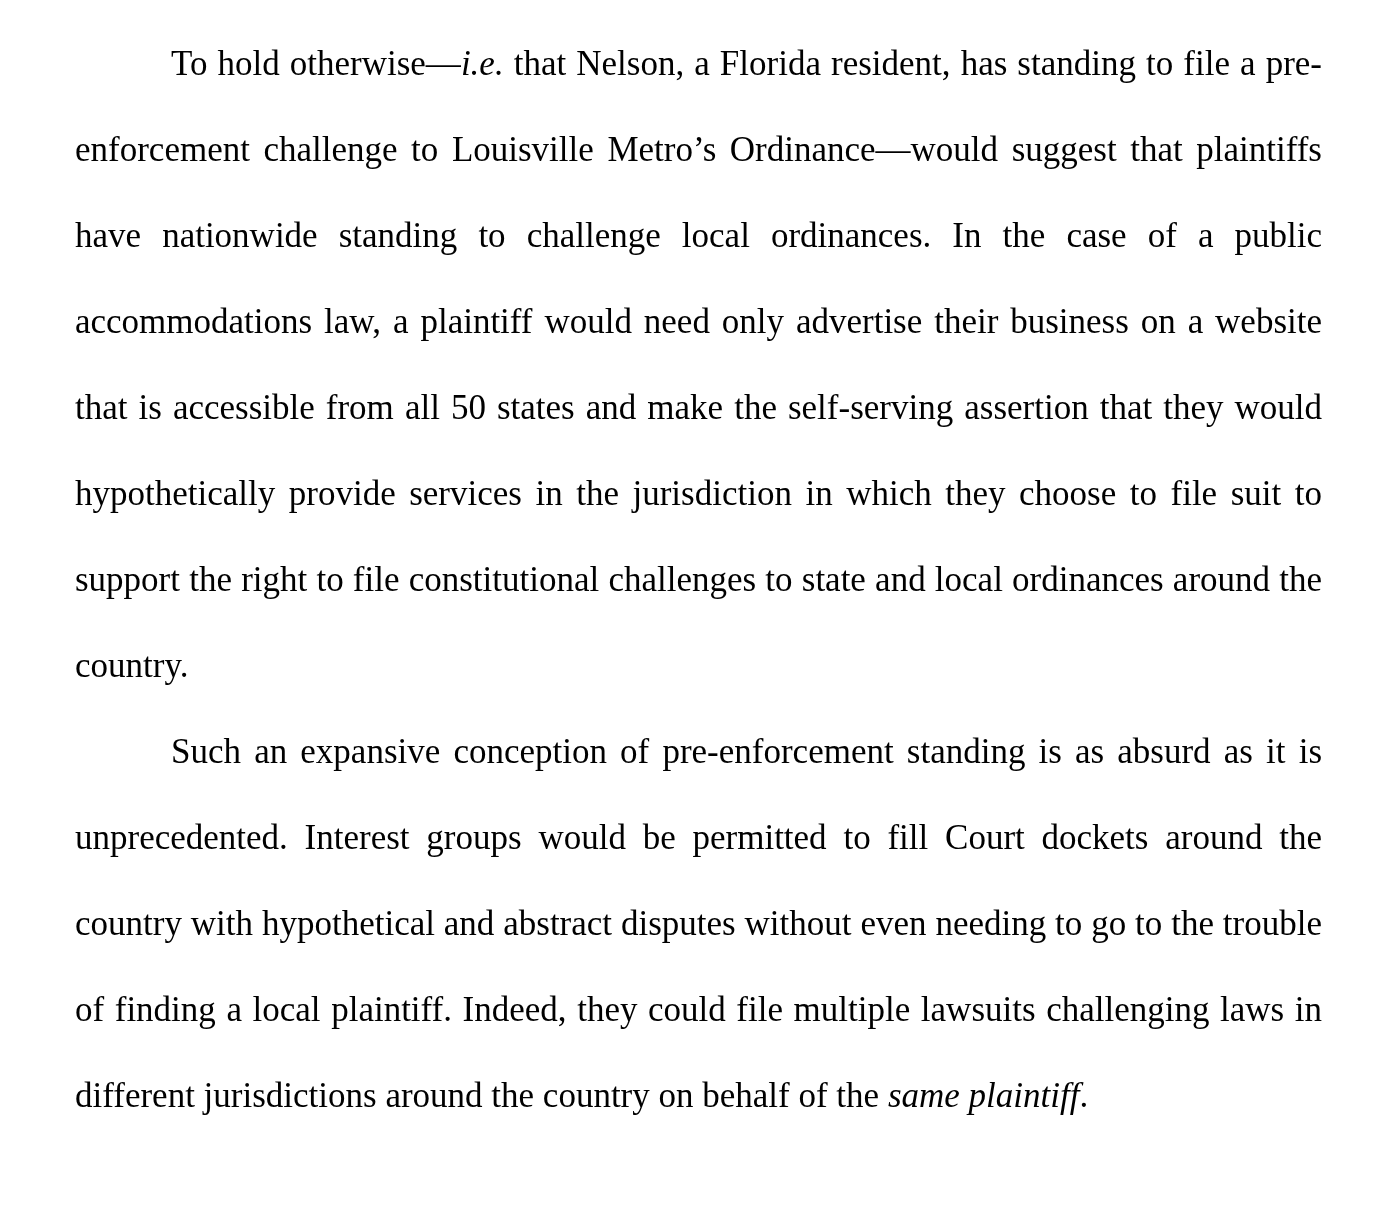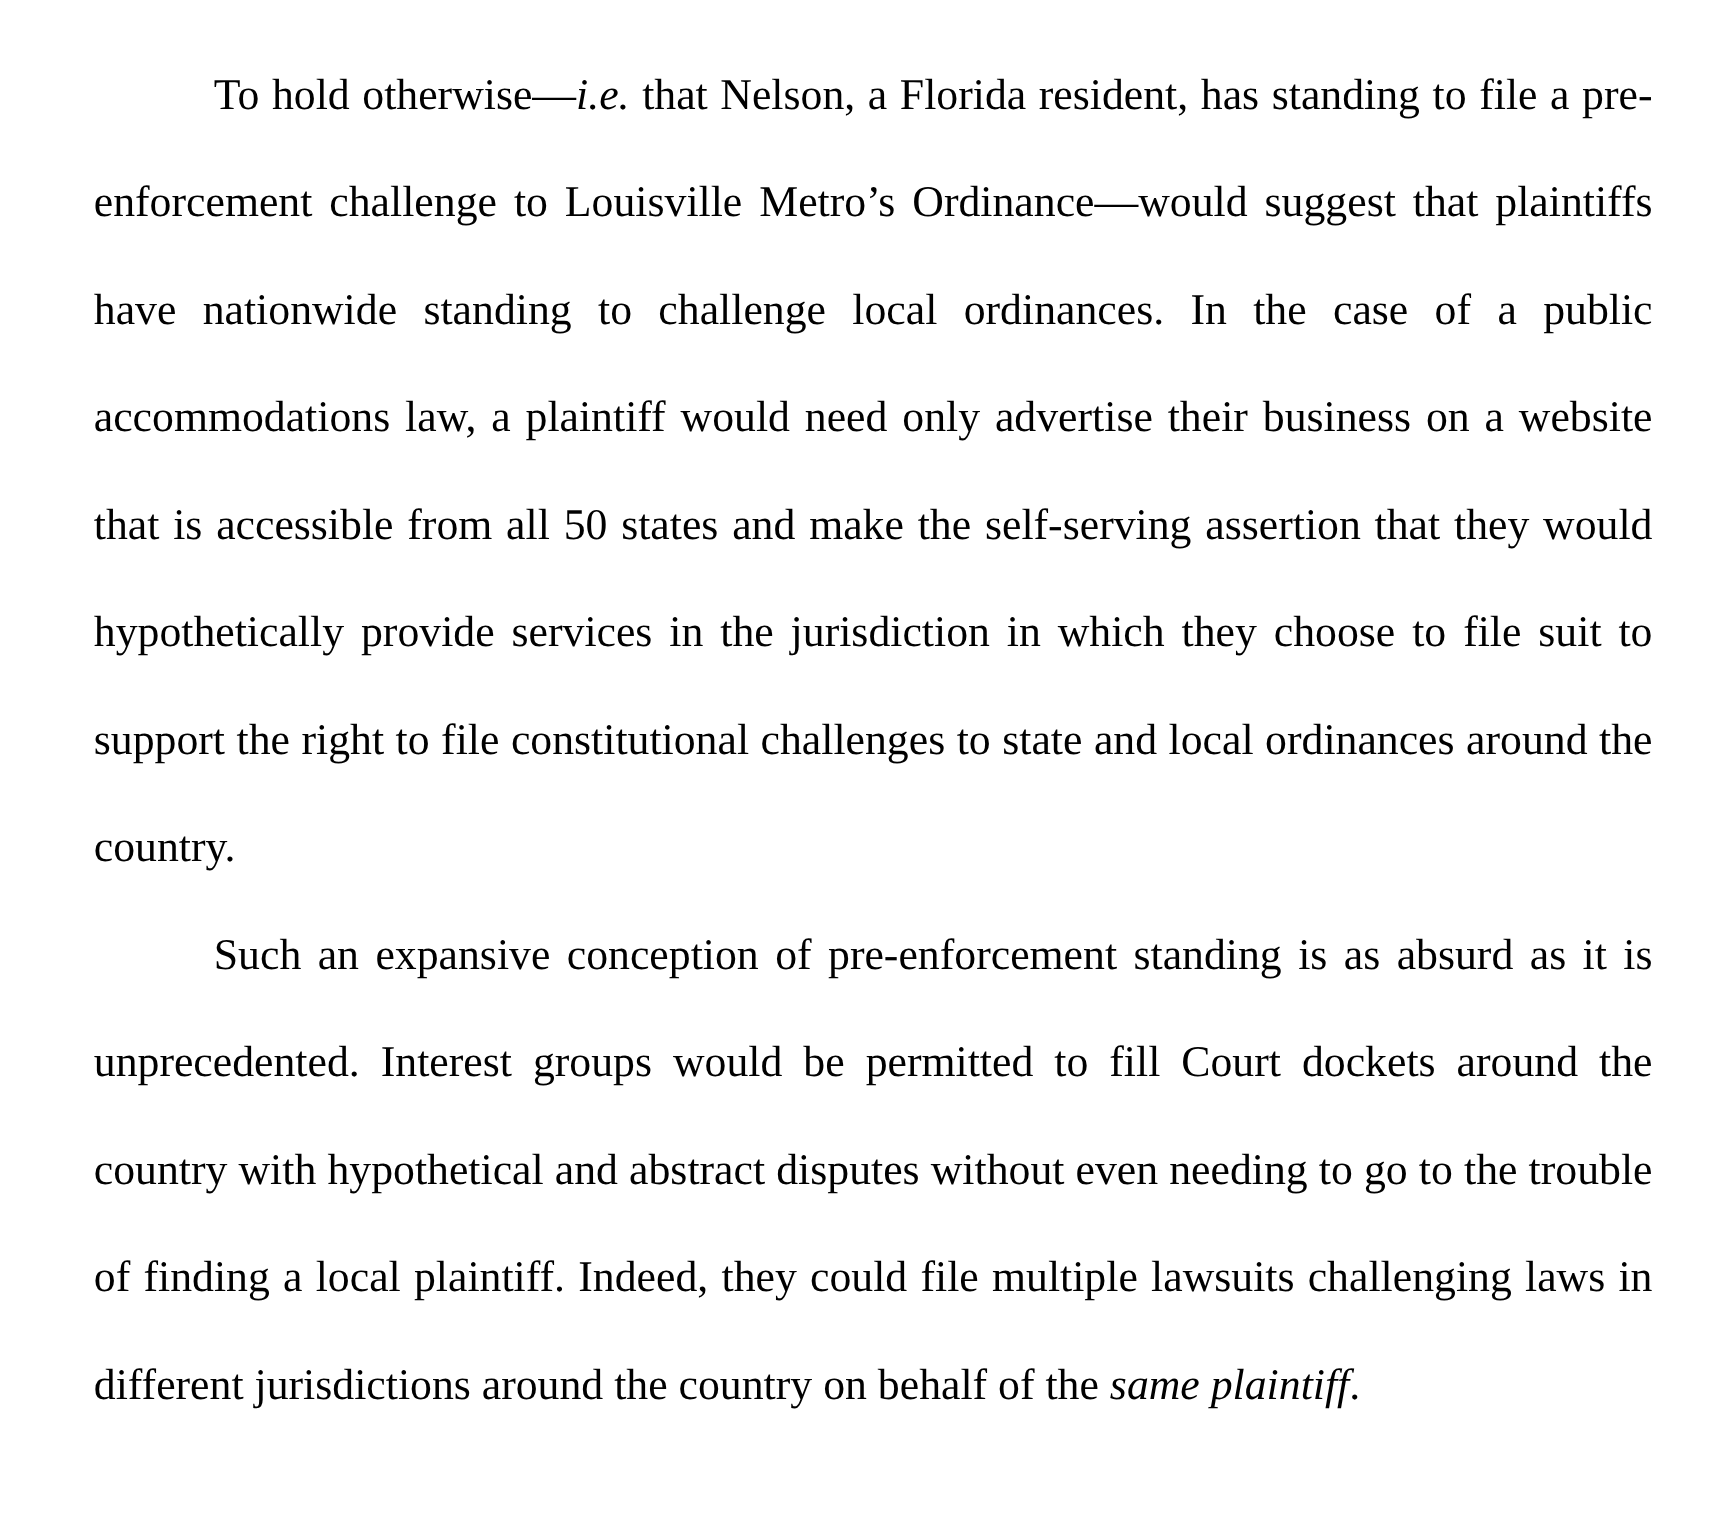--- a/index.html
+++ b/index.html
@@ -9,21 +9,21 @@
     }
     body {
       width: 1376px;
       height: 1216px;
       overflow: hidden;
       position: relative;
     }
     .page {
       position: absolute;
       left: 75px;
-      top: 33px;
+      top: 21px;
       width: 1247px;
       font-family: "Liberation Serif", "DejaVu Serif", serif;
       font-size: 35px;
       line-height: 86px;
       color: #000000;
     }
     .para {
       margin: 0;
       text-align: justify;
       text-indent: 96px;

